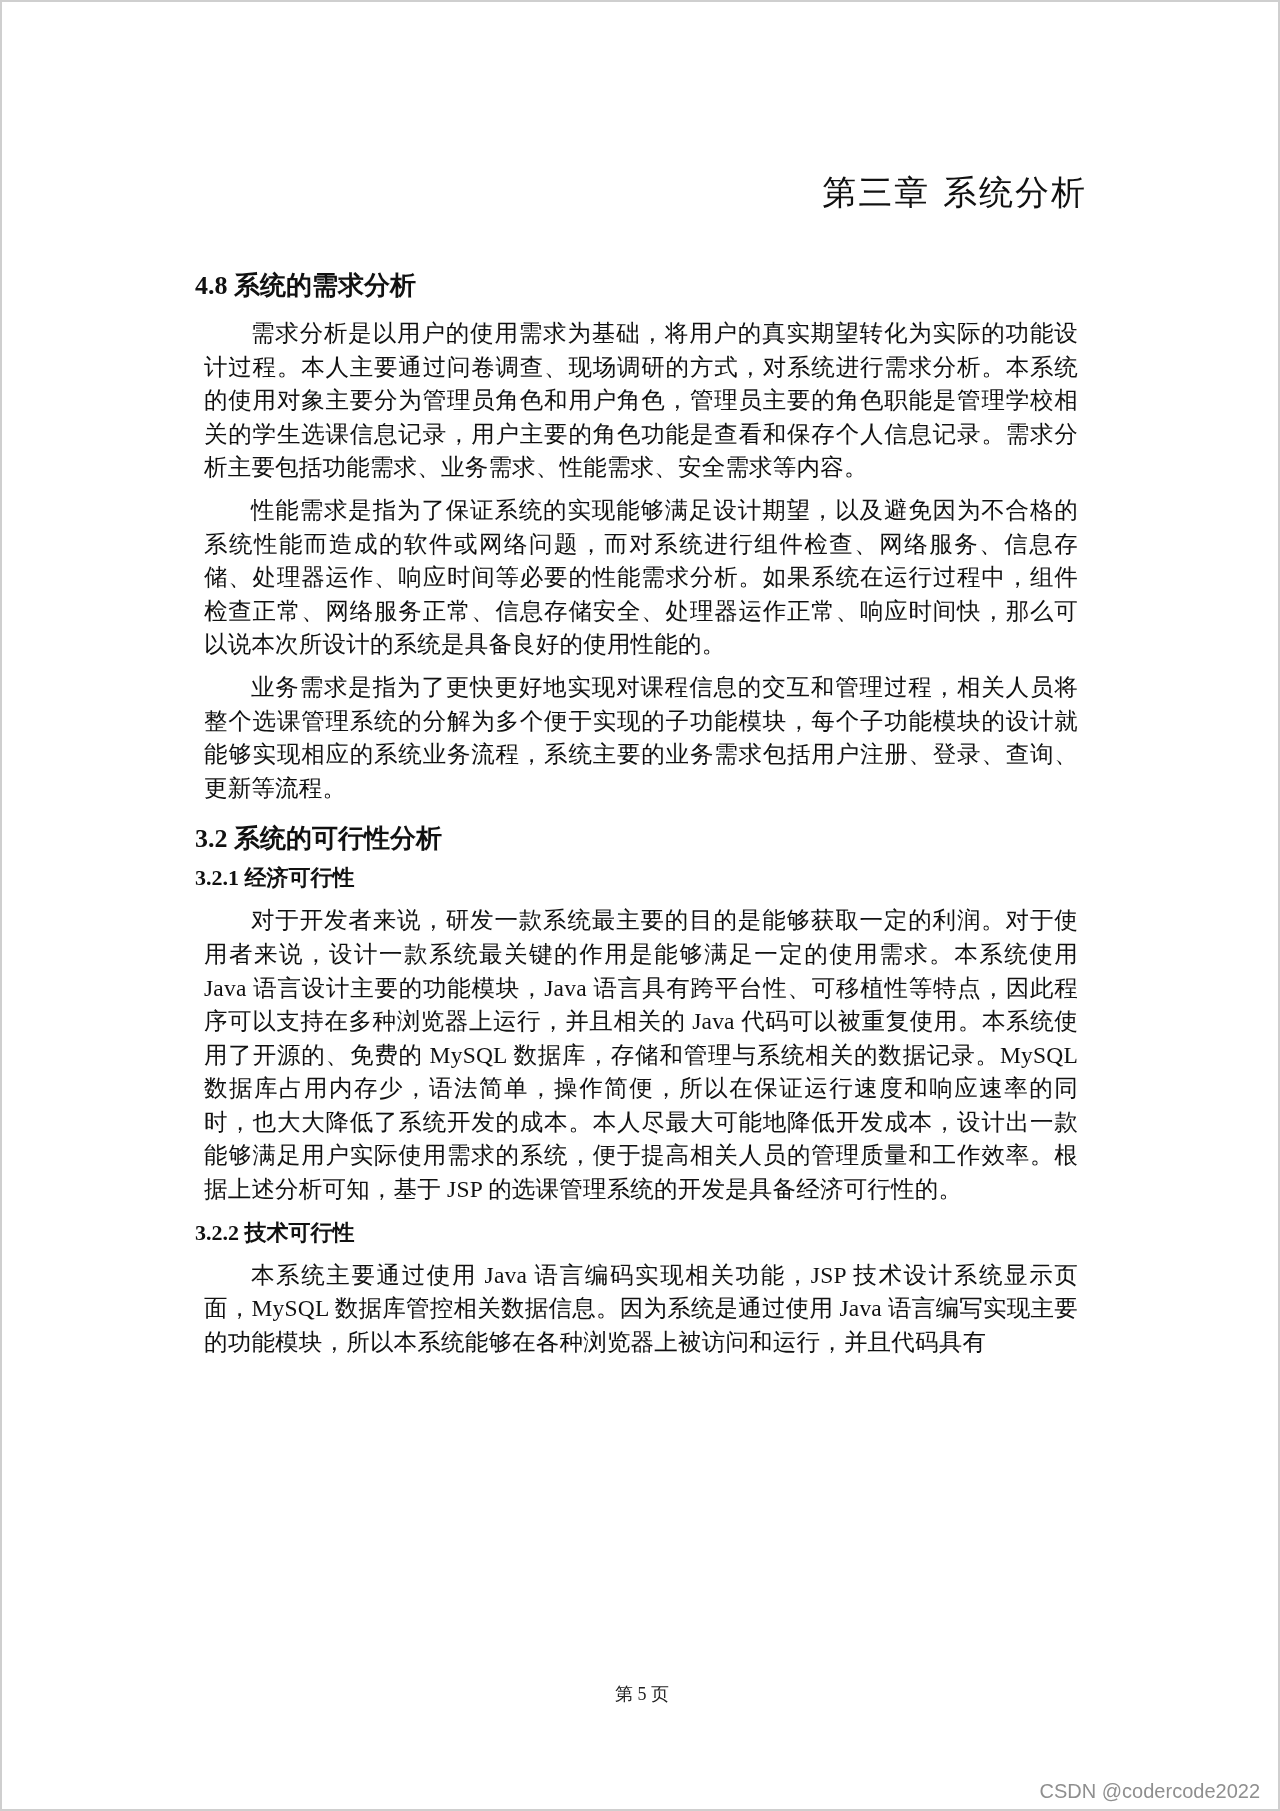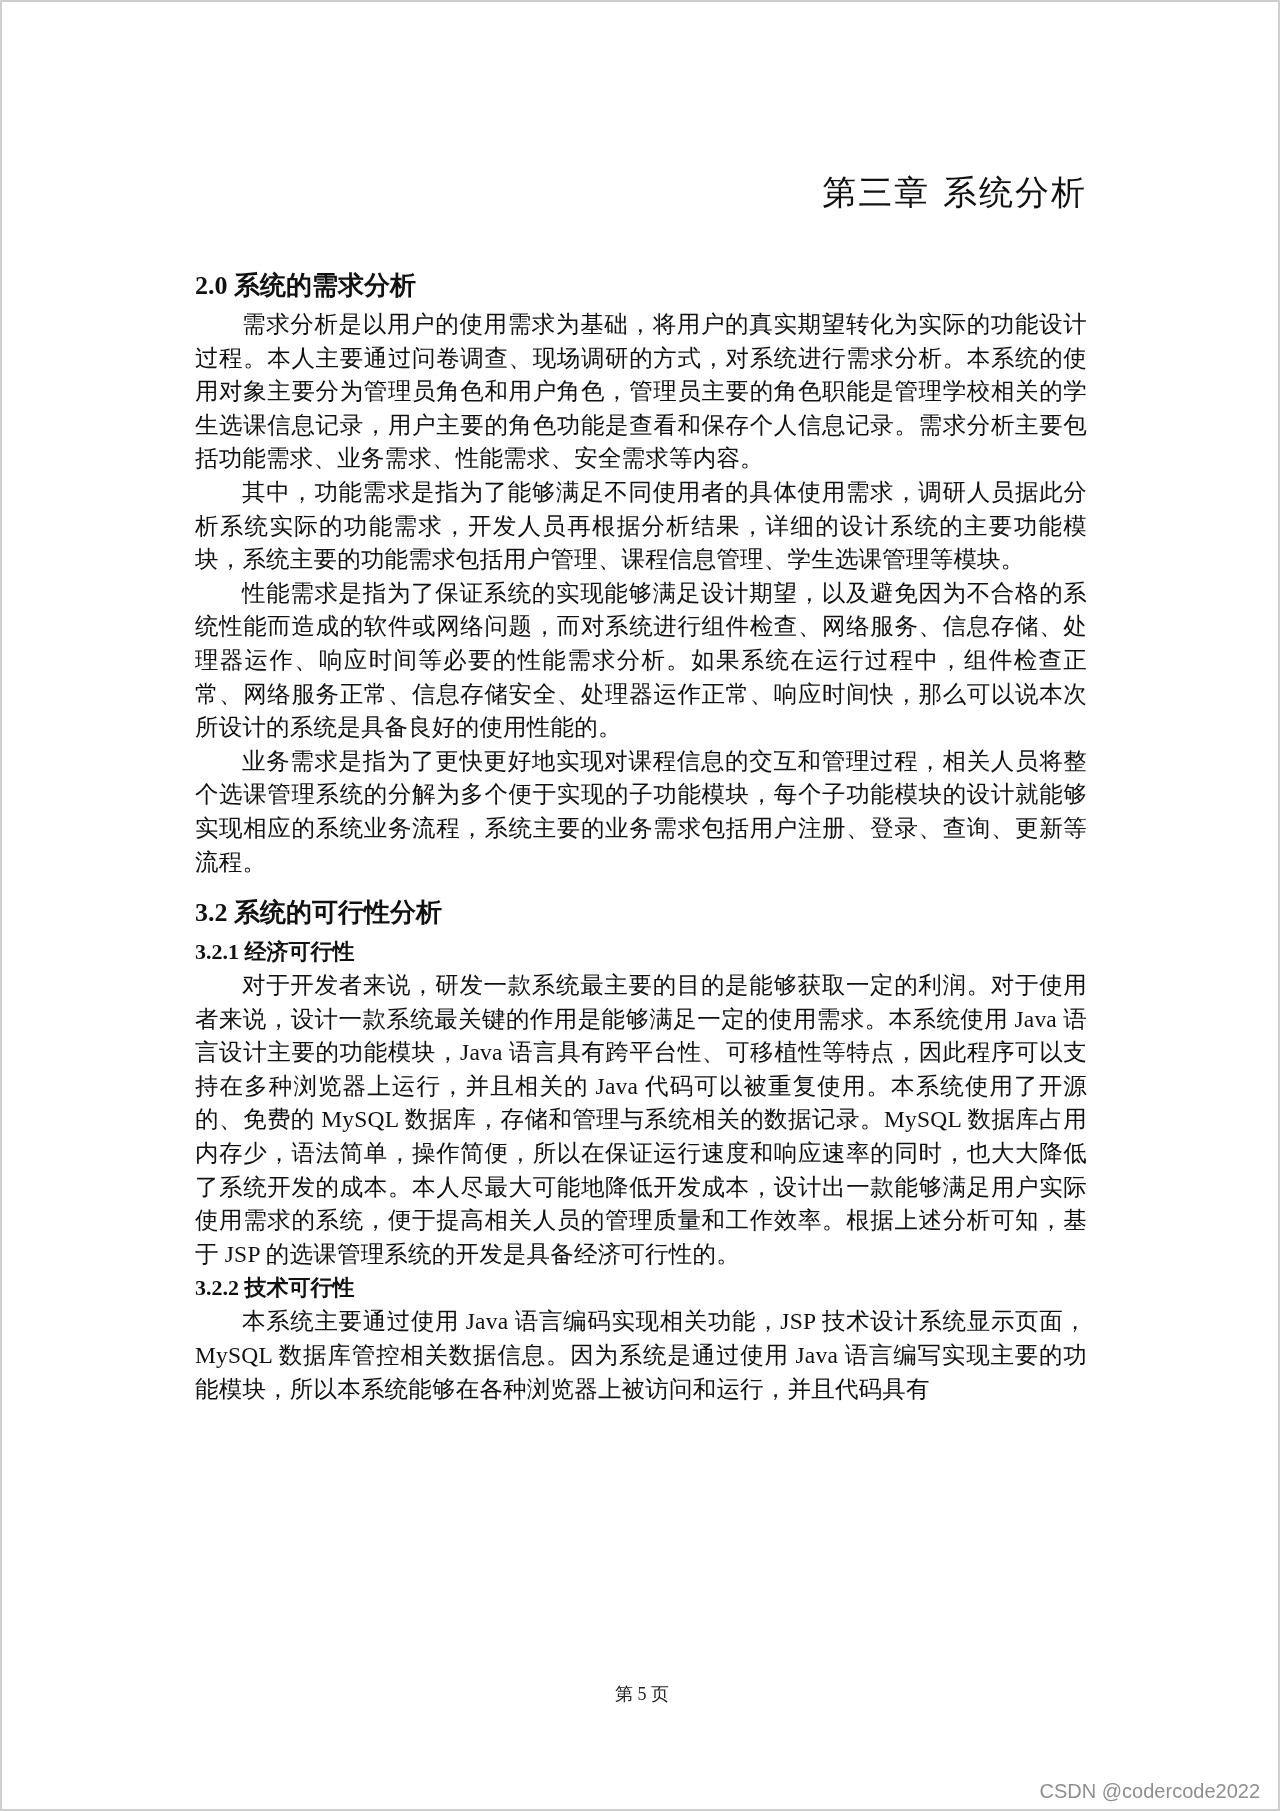--- a/index.html
+++ b/index.html
@@ -24,21 +24,21 @@
   .h2 {
     font-size: 26px; margin: 0; height: 44px; line-height: 44px;
     font-family: "Liberation Serif", "DejaVu Serif", serif;
   }
   .h2-first { margin-top: 42px; }
   .h3 {
     font-size: 22px; font-weight: bold; margin: 0; height: 34px; line-height: 34px;
     font-family: "Liberation Serif", "DejaVu Serif", serif;
   }
   .para {
-    font-size: 23.5px; line-height: 33.6px; margin: 0;
+    font-size: 23.5px; line-height: 33.6px; margin: 9px;
     text-indent: 2em; text-align: justify;
     font-family: "Liberation Serif", "DejaVu Serif", serif;
     letter-spacing: 0.2px;
   }
   .page-number {
     position: absolute; left: 0; width: 1280px; top: 1680px;
     text-align: center; font-size: 18px;
     font-family: "Liberation Serif", "DejaVu Serif", serif; color: #222;
   }
   .watermark {
@@ -47,23 +47,22 @@
     font-family: "Liberation Sans", "DejaVu Sans", sans-serif;
   }
 </style>
 </head>
 <body>
 
 <div class="page">
   <div class="content">
     <h1 class="chapter-title">第三章  系统分析</h1>
 
-    <h2 class="h2 h2-first">2.0 系统的需求分析</h2>
+    <h2 class="h2 h2-first">4.8 系统的需求分析</h2>
     <p class="para">需求分析是以用户的使用需求为基础，将用户的真实期望转化为实际的功能设计过程。本人主要通过问卷调查、现场调研的方式，对系统进行需求分析。本系统的使用对象主要分为管理员角色和用户角色，管理员主要的角色职能是管理学校相关的学生选课信息记录，用户主要的角色功能是查看和保存个人信息记录。需求分析主要包括功能需求、业务需求、性能需求、安全需求等内容。</p>
-    <p class="para">其中，功能需求是指为了能够满足不同使用者的具体使用需求，调研人员据此分析系统实际的功能需求，开发人员再根据分析结果，详细的设计系统的主要功能模块，系统主要的功能需求包括用户管理、课程信息管理、学生选课管理等模块。</p>
     <p class="para">性能需求是指为了保证系统的实现能够满足设计期望，以及避免因为不合格的系统性能而造成的软件或网络问题，而对系统进行组件检查、网络服务、信息存储、处理器运作、响应时间等必要的性能需求分析。如果系统在运行过程中，组件检查正常、网络服务正常、信息存储安全、处理器运作正常、响应时间快，那么可以说本次所设计的系统是具备良好的使用性能的。</p>
     <p class="para">业务需求是指为了更快更好地实现对课程信息的交互和管理过程，相关人员将整个选课管理系统的分解为多个便于实现的子功能模块，每个子功能模块的设计就能够实现相应的系统业务流程，系统主要的业务需求包括用户注册、登录、查询、更新等流程。</p>
 
     <h2 class="h2" style="margin-top:12px;">3.2 系统的可行性分析</h2>
     <h3 class="h3">3.2.1 经济可行性</h3>
     <p class="para">对于开发者来说，研发一款系统最主要的目的是能够获取一定的利润。对于使用者来说，设计一款系统最关键的作用是能够满足一定的使用需求。本系统使用 Java 语言设计主要的功能模块，Java 语言具有跨平台性、可移植性等特点，因此程序可以支持在多种浏览器上运行，并且相关的 Java 代码可以被重复使用。本系统使用了开源的、免费的 MySQL 数据库，存储和管理与系统相关的数据记录。MySQL 数据库占用内存少，语法简单，操作简便，所以在保证运行速度和响应速率的同时，也大大降低了系统开发的成本。本人尽最大可能地降低开发成本，设计出一款能够满足用户实际使用需求的系统，便于提高相关人员的管理质量和工作效率。根据上述分析可知，基于 JSP 的选课管理系统的开发是具备经济可行性的。</p>
     <h3 class="h3">3.2.2 技术可行性</h3>
     <p class="para">本系统主要通过使用 Java 语言编码实现相关功能，JSP 技术设计系统显示页面，MySQL 数据库管控相关数据信息。因为系统是通过使用 Java 语言编写实现主要的功能模块，所以本系统能够在各种浏览器上被访问和运行，并且代码具有</p>
   </div>
 

